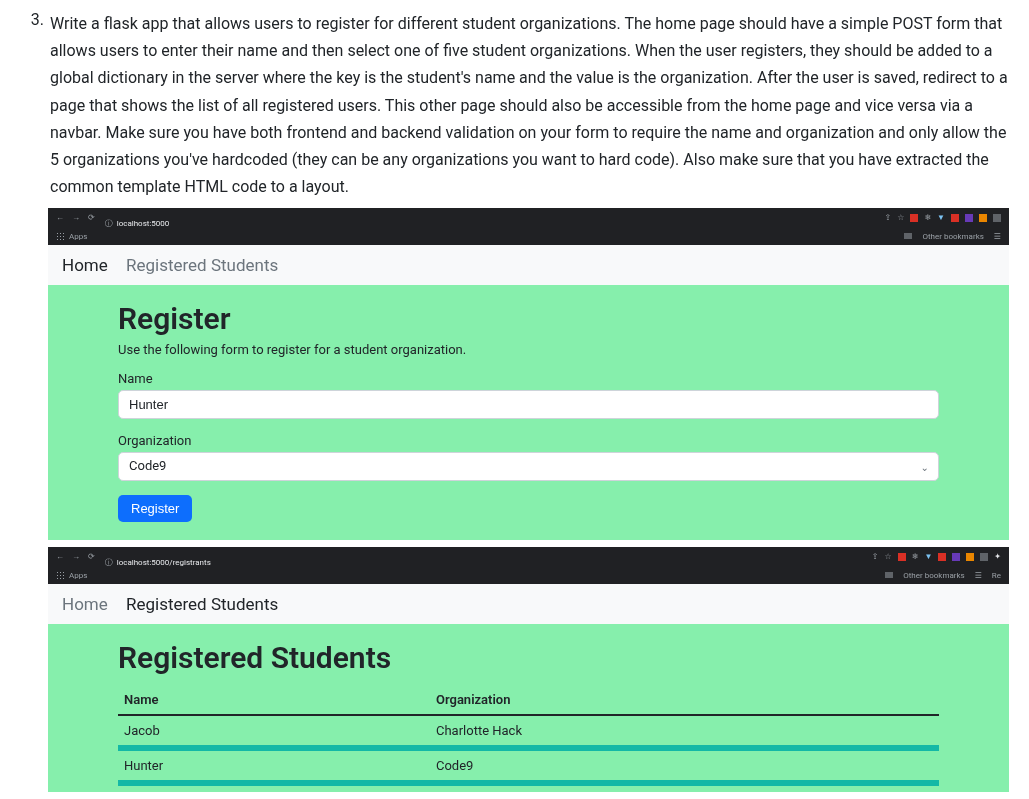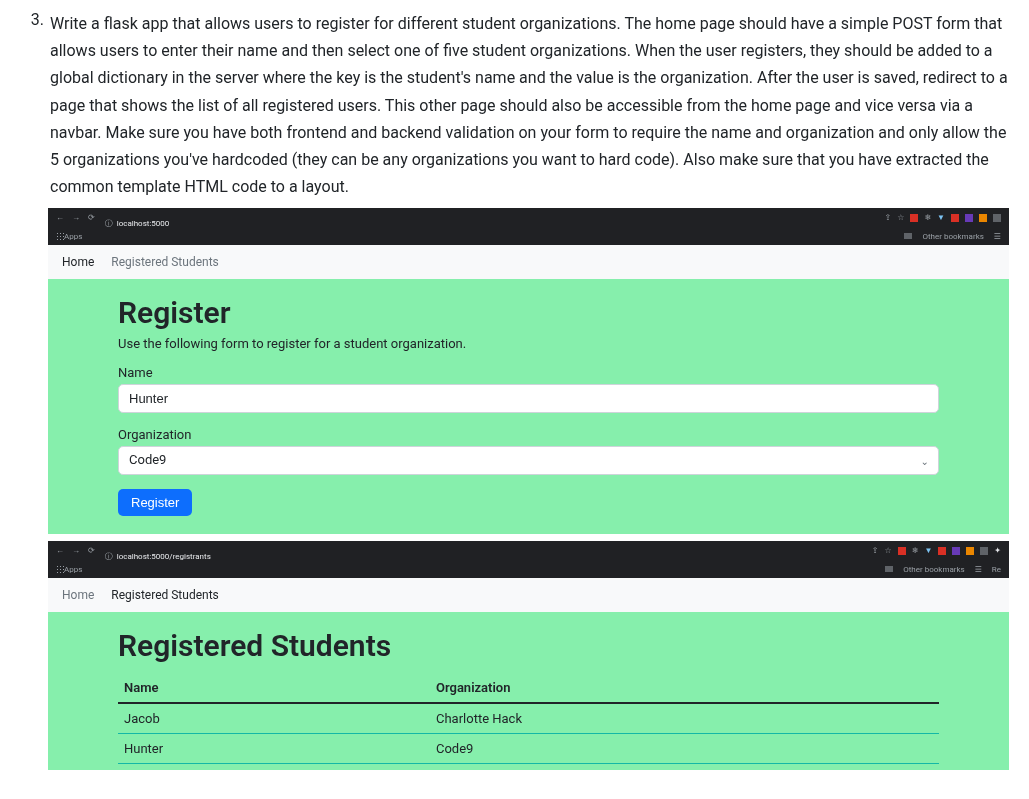--- a/index.html
+++ b/index.html
@@ -79,36 +79,36 @@
   .bookmarks-bar {
     background: #202124;
     height: 18px;
     display: flex;
     align-items: center;
     padding: 0 8px;
     color: #9aa0a6;
     font-size: 8px;
     justify-content: space-between;
   }
-  .bookmarks-bar .left { display: flex; align-items: center; }
+  .bookmarks-bar .left { display: flex; align-items: center; gap: 5px; }
   .bookmarks-bar .right { display: flex; align-items: center; gap: 10px; }
   .bookmarks-bar .folder {
     width: 8px; height: 6px; background: #5f6368; display: inline-block;
   }
   .apps-grid {
     display: inline-block;
     width: 8px; height: 8px;
     background:
       radial-gradient(#9aa0a6 1px, transparent 1px) 0 0/3px 3px;
   }
   
   .app-navbar {
     background: #f8f9fa;
     padding: 10px 14px;
-    font-size: 12px;
+    font-size: 17px;
   }
   .app-navbar a {
     text-decoration: none;
     color: #6c757d;
     margin-right: 14px;
   }
   .app-navbar a.active { color: #212529; }
   
   .app-content {
     padding: 16px 70px 18px 70px;
@@ -178,21 +178,21 @@
     margin-top: 10px;
     font-size: 13px;
   }
   table.students th {
     text-align: left;
     border-bottom: 2px solid #212529;
     padding: 7px 6px;
     font-weight: 600;
   }
   table.students td {
-    border-bottom: 1px solid #14b8a6;
+    border-bottom: 6px solid #14b8a6;
     padding: 7px 6px;
   }
   .shot {
     margin-bottom: 0px;
     border-bottom: 1px solid #fff;
   }
   .shot2 { margin-top: 6px; }
 </style>
 </head>
 <body>

